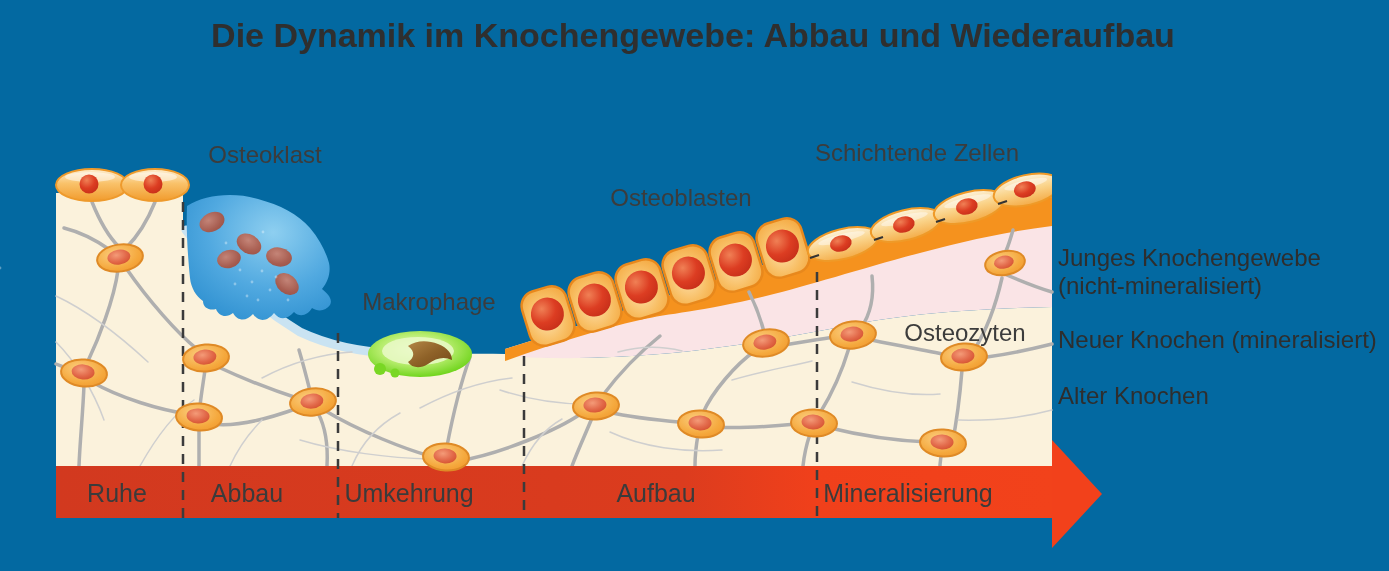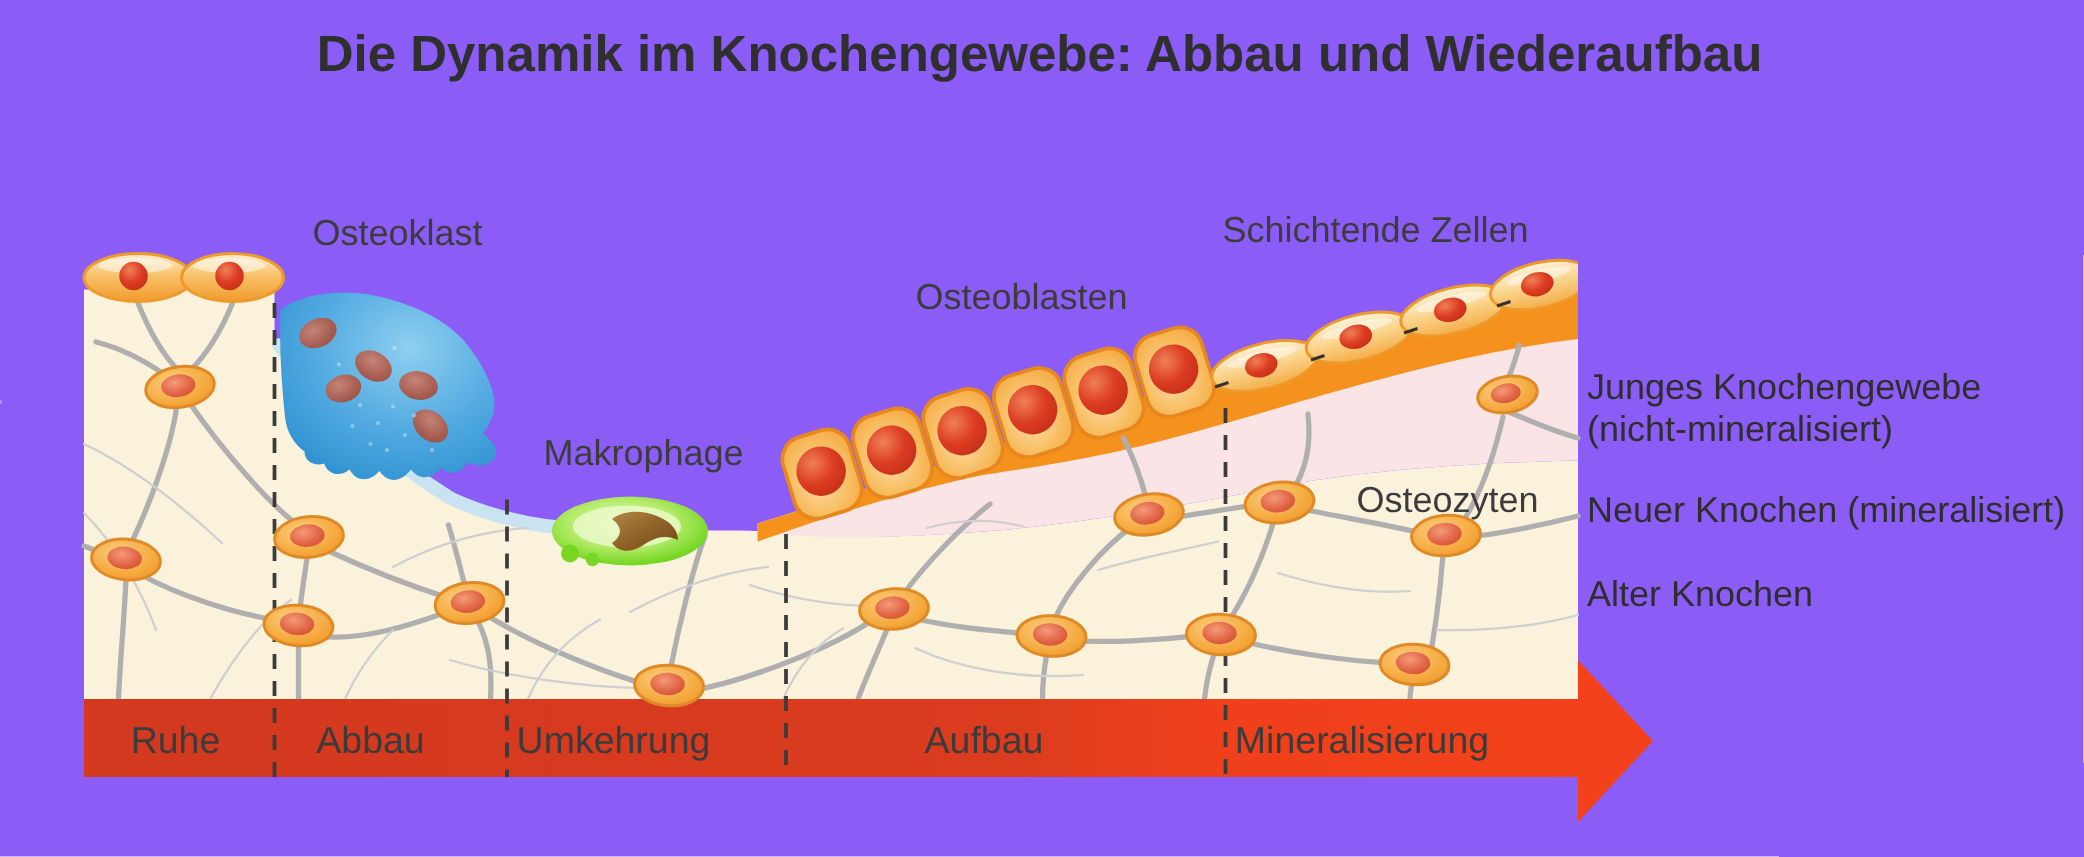--- a/index.html
+++ b/index.html
@@ -1,16 +1,16 @@
 <!DOCTYPE html>
 <html><head>
 <meta charset="utf-8">
 <style>
   html,body{margin:0;padding:0;background:#fff;}
-  .stage{position:relative;width:1389px;height:571px;background:#8b5cf6;overflow:hidden;
+  .stage{position:relative;width:1389px;height:571px;background:#0369a1;overflow:hidden;
          font-family:"Liberation Sans", sans-serif;}
   svg text{font-family:"Liberation Sans", sans-serif;}
   .title-t{font-size:34px;font-weight:700;fill:#2f2f2f;}
   .lbl{font-size:24px;fill:#3c3c3c;}
   .legend-t{font-size:24px;fill:#2e2e2e;}
   .phase-t{font-size:25px;fill:#3b3b3b;}
 </style>
 </head>
 <body>
 

